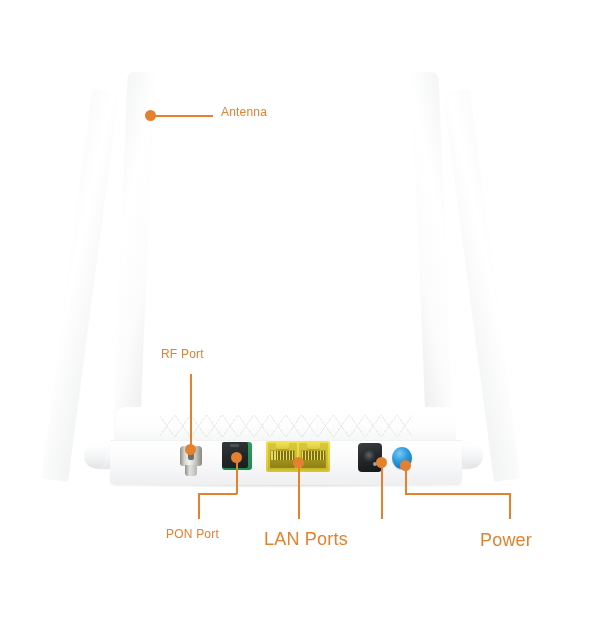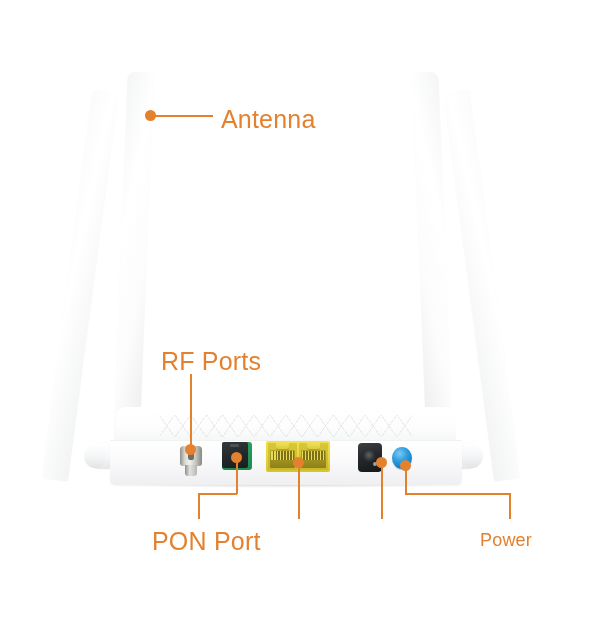--- a/index.html
+++ b/index.html
@@ -248,21 +248,21 @@
     position: absolute;
     background: #e3812f;
     z-index: 5;
   }
   .line-h { height: 2px; }
   .line-v { width: 2px; }
 
   .callout-label {
     position: absolute;
     color: #e3812f;
-    font-size: 25px;
+    font-size: 12px;
     font-weight: 400;
     white-space: nowrap;
     letter-spacing: 0.2px;
     z-index: 7;
   }
   .callout-label.small { font-size: 18px; }
 </style>
 </head>
 <body>
 
@@ -317,32 +317,33 @@
       <div class="pwr-pin"></div>
     </div>
   </div>
 
   <div class="port" id="switch-button"></div>
 
   <div class="dot" style="left:145px; top:110px;"></div>
   <div class="line-h" style="left:155px; top:114.5px; width:58px;"></div>
   <div class="callout-label" style="left:221px; top:105px;">Antenna</div>
 
-  <div class="callout-label" style="left:161px; top:347px;">RF Ports</div>
+  <div class="callout-label" style="left:161px; top:347px;">RF Port</div>
   <div class="line-v" style="left:190px; top:374px; height:76px;"></div>
   <div class="dot" style="left:185px; top:444px;"></div>
 
   <div class="dot" style="left:231px; top:452px;"></div>
   <div class="line-v" style="left:235.5px; top:462px; height:32px;"></div>
   <div class="line-h" style="left:198px; top:493px; width:39px;"></div>
   <div class="line-v" style="left:198px; top:493px; height:26px;"></div>
-  <div class="callout-label" style="left:152px; top:527px;">PON Port</div>
+  <div class="callout-label" style="left:166px; top:527px;">PON Port</div>
 
   <div class="dot" style="left:293px; top:457px;"></div>
   <div class="line-v" style="left:297.5px; top:467px; height:52px;"></div>
+  <div class="callout-label small" style="left:264px; top:529px;">LAN Ports</div>
 
   <div class="dot" style="left:376px; top:457px;"></div>
   <div class="line-v" style="left:380.5px; top:467px; height:52px;"></div>
 
   <div class="dot" style="left:400px; top:460px;"></div>
   <div class="line-v" style="left:404.5px; top:470px; height:24px;"></div>
   <div class="line-h" style="left:404.5px; top:493px; width:106px;"></div>
   <div class="line-v" style="left:509px; top:493px; height:26px;"></div>
   <div class="callout-label small" style="left:480px; top:530px;">Power</div>
 

